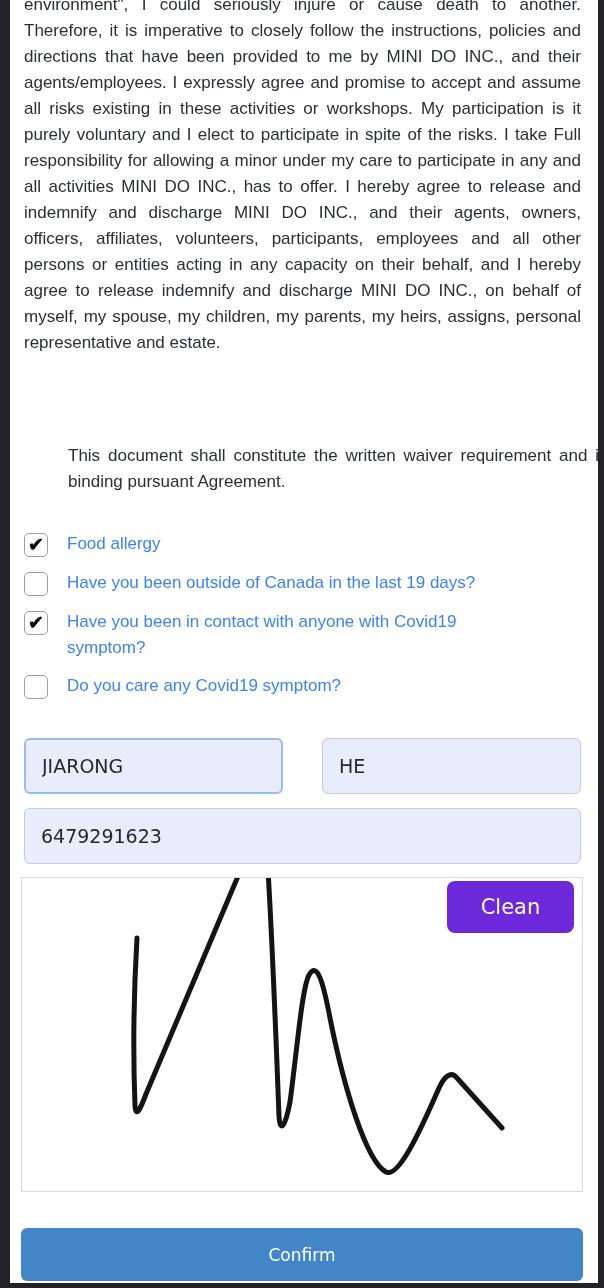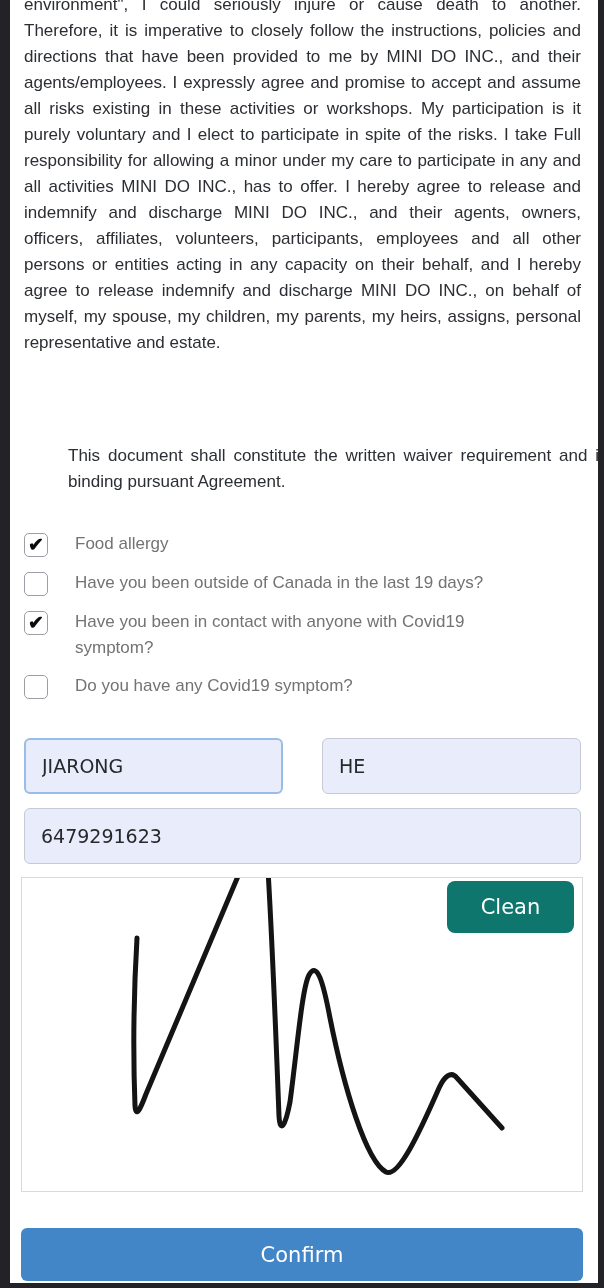--- a/index.html
+++ b/index.html
@@ -25,21 +25,21 @@
     flex:0 0 auto;width:24px;height:24px;margin-top:2px;
     border:1.5px solid #9b9ea4;border-radius:5px;background:#fff;
     box-sizing:border-box;display:flex;align-items:center;justify-content:center;
   }
   .checkbox .glyph{
     display:none;font-size:19px;font-weight:bold;color:#0b0b0b;
     line-height:1;transform:translateY(-1px);
   }
   .checkbox.checked .glyph{display:block;}
   .cb-label{
-    margin-left:27px;font-size:17px;line-height:26px;color:#737373;max-width:470px;
+    margin-left:19px;font-size:17px;line-height:26px;color:#3b82f6;max-width:470px;
   }
   .cb-label.wrap{max-width:440px;}
 
   .field{
     position:absolute;box-sizing:border-box;height:56px;
     background:#e9edfb;border:1px solid #c7cad5;border-radius:6px;
     padding:0 16px;font-family:"DejaVu Sans",sans-serif;
     font-size:19px;color:#26282c;outline:none;
   }
   .field.focused{border:2px solid #99bde8;}
@@ -47,28 +47,28 @@
   .field-last{left:322px;top:738px;width:259px;}
   .field-phone{left:24px;top:808px;width:557px;}
 
   .sig-box{
     position:absolute;left:21px;top:877px;width:562px;height:315px;
     background:#fff;border:1px solid #d9d9d9;box-sizing:border-box;overflow:hidden;
   }
   .sig-box svg{position:absolute;left:0;top:0;}
   .clean-btn{
     position:absolute;top:3px;right:8px;width:127px;height:52px;
-    background:#0f766e;border:none;border-radius:8px;
+    background:#6d28d9;border:none;border-radius:8px;
     color:#fff;font-family:"DejaVu Sans",sans-serif;font-size:21px;
     display:flex;align-items:center;justify-content:center;cursor:pointer;
   }
   .confirm-btn{
     position:absolute;left:21px;top:1228px;width:562px;height:53px;
     background:#4286c8;border:none;border-radius:6px;
-    color:#fff;font-family:"DejaVu Sans",sans-serif;font-size:21px;
+    color:#fff;font-family:"DejaVu Sans",sans-serif;font-size:17px;
     display:flex;align-items:center;justify-content:center;cursor:pointer;
   }
 </style>
 </head>
 <body>
 
 <div class="stage">
 
   <p class="waiver-text waiver-p1">environment", I could seriously injure or cause death to another. Therefore, it is imperative to closely follow the instructions, policies and directions that have been provided to me by MINI DO INC., and their agents/employees. I expressly agree and promise to accept and assume all risks existing in these activities or workshops. My participation is it purely voluntary and I elect to participate in spite of the risks. I take Full responsibility for allowing a minor under my care to participate in any and all activities MINI DO INC., has to offer. I hereby agree to release and indemnify and discharge MINI DO INC., and their agents, owners, officers, affiliates, volunteers, participants, employees and all other persons or entities acting in any capacity on their behalf, and I hereby agree to release indemnify and discharge MINI DO INC., on behalf of myself, my spouse, my children, my parents, my heirs, assigns, personal representative and estate.</p>
   <p class="waiver-text waiver-p2">This document shall constitute the written waiver requirement and is a binding pursuant Agreement.</p>
@@ -87,21 +87,21 @@
 
   <div class="cb-row" style="top:609px;">
     <span class="checkbox checked">
         <span class="glyph">✔</span>
       </span>
     <span class="cb-label wrap">Have you been in contact with anyone with Covid19 symptom?</span>
   </div>
 
   <div class="cb-row" style="top:673px;">
     <span class="checkbox"></span>
-    <span class="cb-label">Do you have any Covid19 symptom?</span>
+    <span class="cb-label">Do you care any Covid19 symptom?</span>
   </div>
 
   <input class="field field-first focused" type="text" value="JIARONG" style="">
   <input class="field field-last" type="text" value="HE" style="">
   <input class="field field-phone" type="text" value="6479291623" style="">
 
   <div class="sig-box">
     <svg width="562" height="315" viewBox="0 0 562 315">
       <path fill="none" stroke="#141414" stroke-width="5" stroke-linecap="round" stroke-linejoin="round" d="M 115,60 C 112,110 111,175 113,228 C 114,240 118,232 124,216 L 222,-16 C 229,-38 241,-38 246,-8 C 250,60 255,185 257,238 C 258,255 263,250 268,224 C 275,172 280,110 287,97 C 295,83 301,103 308,140 C 322,210 344,283 364,294 C 376,300 396,258 417,210 C 422,199 429,192 435,200 L 480,250"></path>
     </svg>

